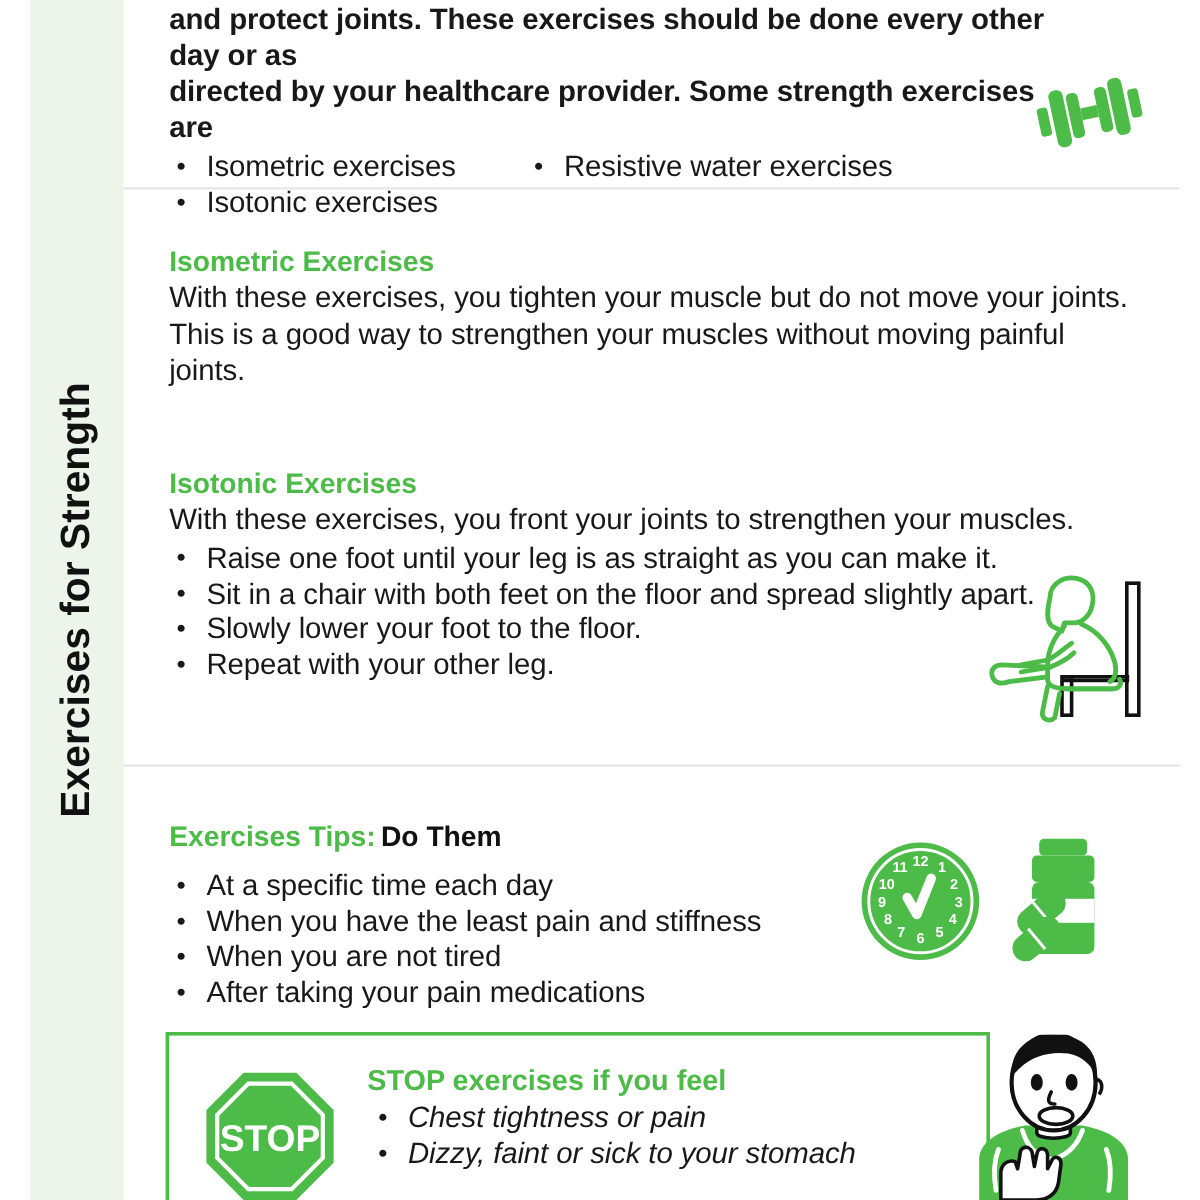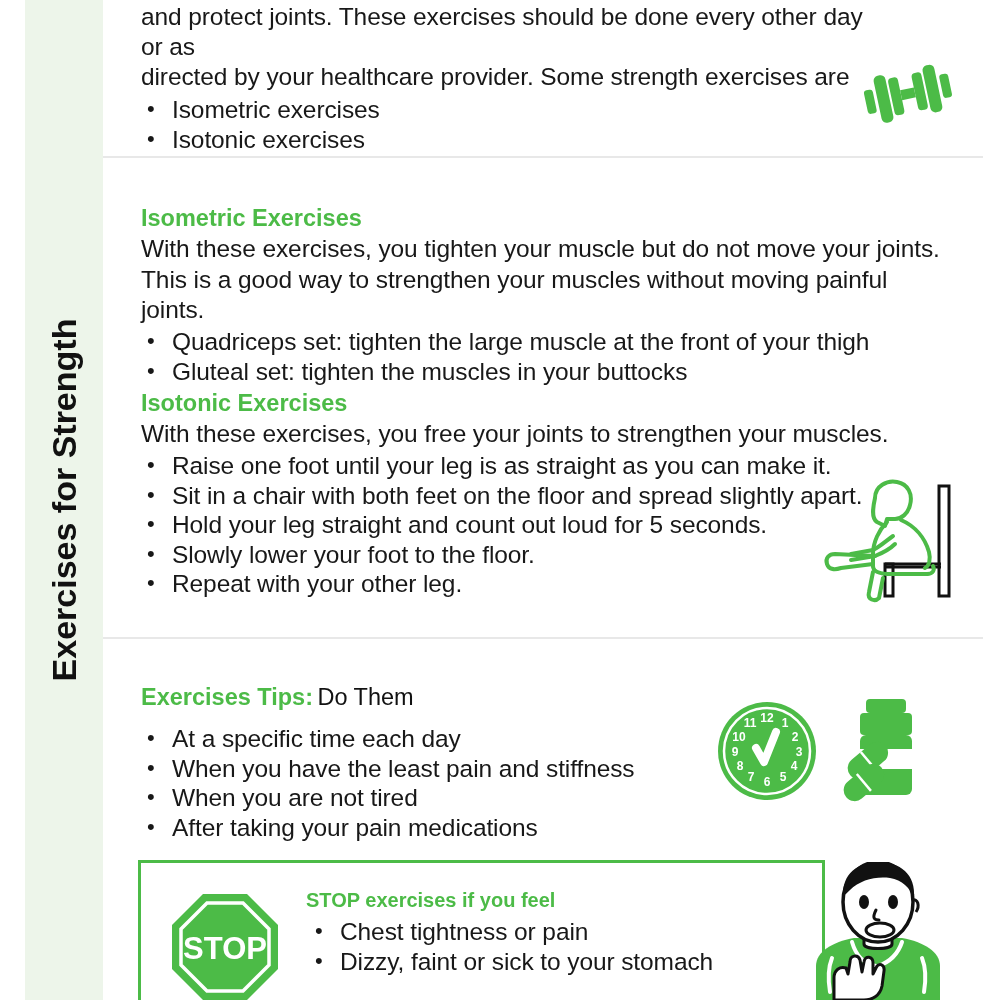--- a/index.html
+++ b/index.html
@@ -69,21 +69,21 @@
   }
   .head-green {
     font-size: 23.5px;
     color: #4cbb47;
     font-weight: bold;
     line-height: 30px;
   }
   .head-black {
     font-size: 23.5px;
     color: #111111;
-    font-weight: normal;
+    font-weight: bold;
   }
 
   ul.blist { list-style: none; }
   ul.blist li {
     position: relative;
     font-size: 24.5px;
     color: #181818;
     line-height: 29.5px;
     padding-left: 31px;
     letter-spacing: -0.1px;
@@ -92,21 +92,21 @@
     content: "\2022";
     position: absolute;
     left: 6px;
     top: -1px;
     font-size: 22px;
     color: #181818;
   }
 
   
   .sec-intro { position: absolute; left: 38px; top: 2px; width: 740px; }
-  .sec-intro .para { margin: 0; }
+  .sec-intro .para { margin: 0; font-weight: bold; }
   .intro-cols {
     display: flex;
     margin-top: 3px;
   }
   .intro-cols .col-a { width: 298px; }
   .intro-cols .col-b { width: 430px; }
 
   .dumbbell {
     position: absolute;
     left: 752px;
@@ -169,27 +169,27 @@
     width: 112px;
     height: 112px;
   }
   .stop-text {
     position: absolute;
     left: 165px;
     top: 22px;
     width: 500px;
   }
   .stop-head {
-    font-size: 20px;
+    font-size: 24px;
     color: #4cbb47;
     font-weight: bold;
     line-height: 31px;
   }
   .stop-text ul.blist { margin-top: 1px; }
-  .stop-text ul.blist li { padding-left: 34px; }
+  .stop-text ul.blist li { padding-left: 34px; font-style: italic; }
   .stop-text ul.blist li::before { left: 9px; }
 
   .worried-person {
     position: absolute;
     left: 695px;
     top: 862px;
     width: 205px;
     height: 138px;
     overflow: hidden;
   }
@@ -211,20 +211,21 @@
     <div class="sec-intro">
       <p class="para">and protect joints. These exercises should be done every other day or as</p>
       <p class="para">directed by your healthcare provider. Some strength exercises are</p>
 
       <div class="intro-cols">
         <ul class="blist col-a">
           <li>Isometric exercises</li>
           <li>Isotonic exercises</li>
         </ul>
         <ul class="blist col-b">
+          <li>Resistive water exercises</li>
         </ul>
       </div>
     </div>
 
     <div class="dumbbell">
       <svg viewBox="0 0 105 72" width="105" height="72" aria-hidden="true">
         <g transform="rotate(-12 52 36)" fill="#4cbb47">
           <rect x="10" y="24" width="9" height="24" rx="3"></rect>
           <rect x="22" y="12" width="12" height="48" rx="5"></rect>
           <rect x="36" y="17" width="10" height="38" rx="4"></rect>
@@ -233,33 +234,28 @@
           <rect x="72" y="12" width="12" height="48" rx="5"></rect>
           <rect x="87" y="24" width="9" height="24" rx="3"></rect>
         </g>
       </svg>
     </div>
 
     <div class="sec-iso">
       <div class="head-green">Isometric Exercises</div>
       <p class="para">With these exercises, you tighten your muscle but do not move your joints.</p>
       <p class="para">This is a good way to strengthen your muscles without moving painful joints.</p>
-      <ul class="blist">
-        <li>Quadriceps set: tighten the large muscle at the front of your thigh</li>
-        <li>Gluteal set: tighten the muscles in your buttocks</li>
-      </ul>
     </div>
 
     <div class="sec-isoton">
       <div class="head-green">Isotonic Exercises</div>
-      <p class="para">With these exercises, you free your joints to strengthen your muscles.</p>
+      <p class="para">With these exercises, you front your joints to strengthen your muscles.</p>
       <ul class="blist">
         <li>Raise one foot until your leg is as straight as you can make it.</li>
         <li>Sit in a chair with both feet on the floor and spread slightly apart.</li>
-        <li>Hold your leg straight and count out loud for 5 seconds.</li>
         <li>Slowly lower your foot to the floor.</li>
         <li>Repeat with your other leg.</li>
       </ul>
     </div>
 
     <div class="sitting-figure">
       <svg viewBox="0 0 180 130" width="180" height="130" aria-hidden="true">
 
         <g fill="none" stroke="#111111" stroke-width="3">
           <rect x="124" y="12" width="10" height="110"></rect>

